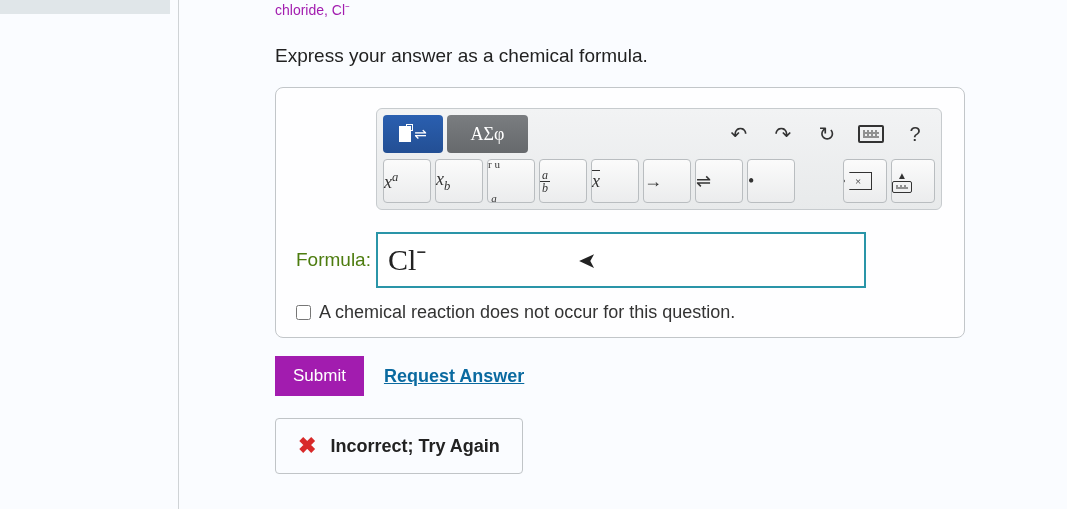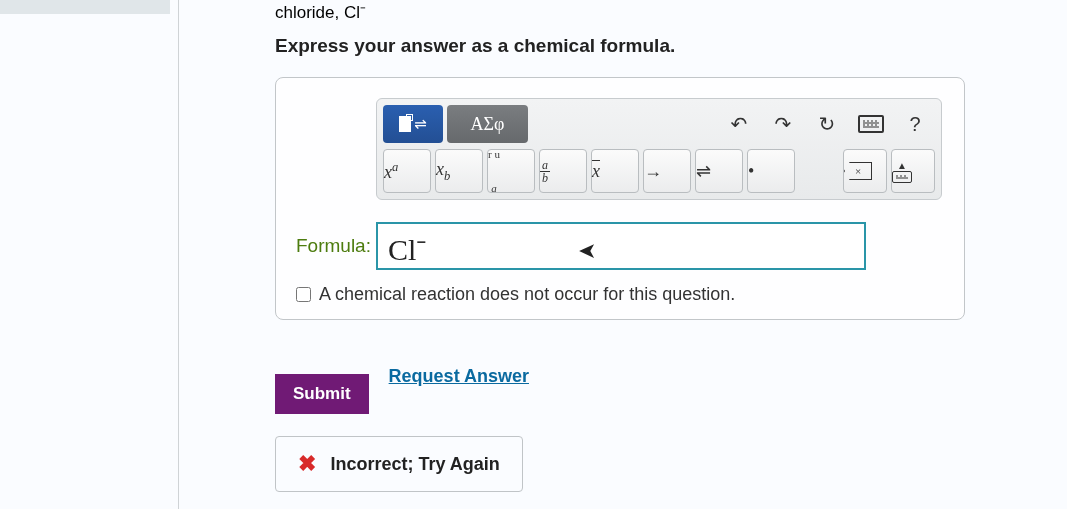--- a/index.html
+++ b/index.html
@@ -19,28 +19,28 @@
       width: 170px; height: 14px;
       background: #e0e6e9;
     }
     .vline {
       position: absolute;
       left: 178px; top: 0; bottom: 0;
       width: 1px;
       background: #cfd3d6;
     }
     .question-text {
-      font-size: 17px;
-      color: #000000;
-      margin-bottom: 12px;
+      font-size: 14px;
+      color: #a21caf;
+      margin-bottom: 26px;
       margin-top: 0;
     }
     .instruction {
       font-size: 19px;
-      font-weight: bold;
+      font-weight: normal;
       color: #222;
       margin-bottom: 20px;
     }
     .answer-panel {
       border: 1px solid #c2c6c9;
       border-radius: 8px;
       width: 690px;
       padding: 20px 20px 14px 20px;
       background: #fefeff;
     }
@@ -126,21 +126,21 @@
       font-size: 11px; font-style: normal;
     }
     .formula-row {
       display: flex; align-items: center; margin-top: 22px;
     }
     .formula-label {
       width: 80px; font-size: 19px; color: #4d7c0f;
     }
     .formula-input {
       flex: 0 0 490px;
-      height: 48px;
+      height: 56px;
       border: 2px solid #2a95a8;
       background: #fff;
       font-family: "Times New Roman", serif;
       font-size: 30px;
       padding: 4px 10px;
       color: #222;
       position: relative;
     }
     .cursor-arrow {
       position: absolute;
@@ -152,28 +152,27 @@
       margin-top: 14px;
       display: flex; align-items: center; gap: 8px;
       font-size: 18px; color: #333;
     }
     .checkbox-row input { width: 15px; height: 15px; }
     .actions {
       display: flex; align-items: center; gap: 20px;
       margin-top: 18px;
     }
     .submit-btn {
-      background: #701a75;
+      background: #a21caf;
       color: #fff;
       border: none;
       padding: 10px 18px;
       font-size: 17px;
-      font-weight: bold;
-      cursor: pointer;
-      margin-top: 36px;
+      font-weight: normal;
+      cursor: pointer;
     }
     .link {
       color: #0a6aa0;
       font-size: 18px;
       font-weight: bold;
       text-decoration: underline;
       cursor: pointer;
     }
     .feedback {
       margin-top: 22px;

